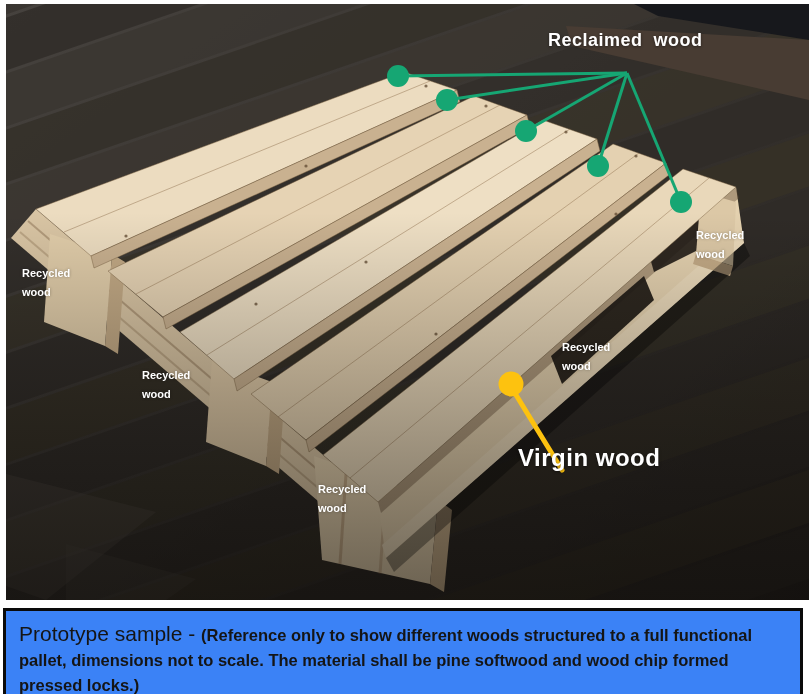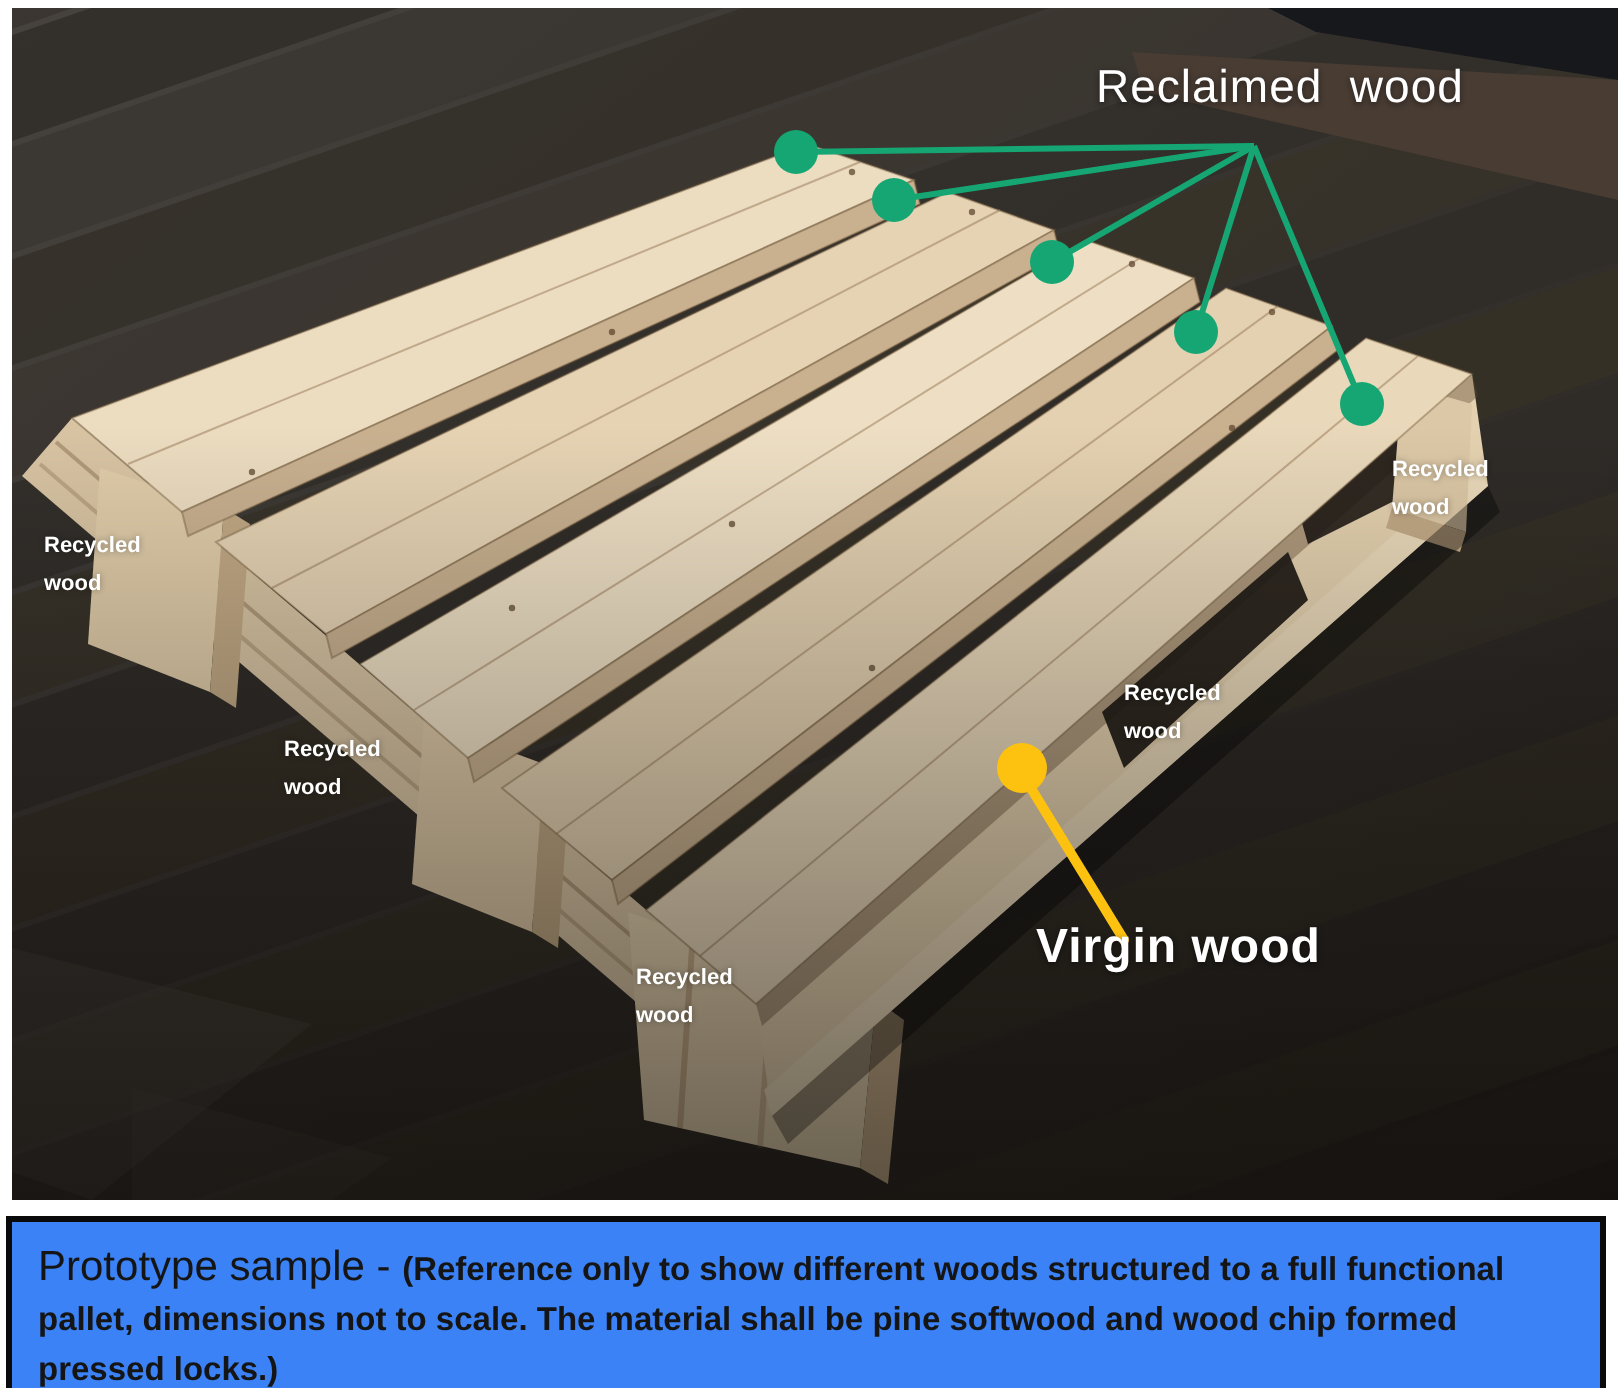--- a/index.html
+++ b/index.html
@@ -2,21 +2,21 @@
 <html><head>
 <meta charset="utf-8">
 <style>
   html,body{margin:0;padding:0;background:#ffffff;}
   .page{position:relative;width:809px;height:694px;background:#ffffff;overflow:hidden;
         font-family:"Liberation Sans", sans-serif;}
   .photo{position:absolute;left:6px;top:4px;width:803px;height:596px;overflow:hidden;background:#2d2926;}
   .photo svg{position:absolute;left:0;top:0;}
   .lbl{position:absolute;color:#ffffff;font-weight:700;line-height:19px;font-size:11px;
        text-shadow:0 0 3px rgba(0,0,0,.35);}
-  .lbl-big{position:absolute;color:#ffffff;font-weight:400;font-size:23px;letter-spacing:.5px;
+  .lbl-big{position:absolute;color:#ffffff;font-weight:700;font-size:18px;letter-spacing:.5px;
        white-space:pre;text-shadow:0 1px 3px rgba(0,0,0,.45);}
   .lbl-virgin{position:absolute;color:#ffffff;font-weight:700;font-size:24px;letter-spacing:.5px;
        white-space:pre;text-shadow:0 1px 3px rgba(0,0,0,.45);}
   .caption{position:absolute;left:3px;top:608px;width:800px;height:98px;background:#3b82f6;
        border:3px solid #0a0a0a;box-sizing:border-box;padding:10px 13px 0 13px;color:#151515;}
   .caption .t{font-size:21px;font-weight:400;}
   .caption .n{font-size:16.5px;font-weight:700;}
   .caption .inner{line-height:25px;}
 </style>
 </head>
@@ -182,20 +182,20 @@
     <div class="lbl" style="left:136px;top:362px;">
       <div>Recycled</div>
       <div>wood</div>
     </div>
 
     <div class="lbl" style="left:312px;top:476px;">
       <div>Recycled</div>
       <div>wood</div>
     </div>
 
-    <div class="lbl-virgin" style="left:512px;top:456px;">Virgin wood</div>
+    <div class="lbl-virgin" style="left:512px;top:440px;">Virgin wood</div>
   </div>
 
   <div class="caption">
     <div class="inner"><span class="t">Prototype sample - </span><span class="n">(Reference only to show different woods structured to a full functional pallet, dimensions not to scale. The material shall be pine softwood and wood chip formed pressed locks.)</span></div>
   </div>
 
 </div>
 
 </body></html>

